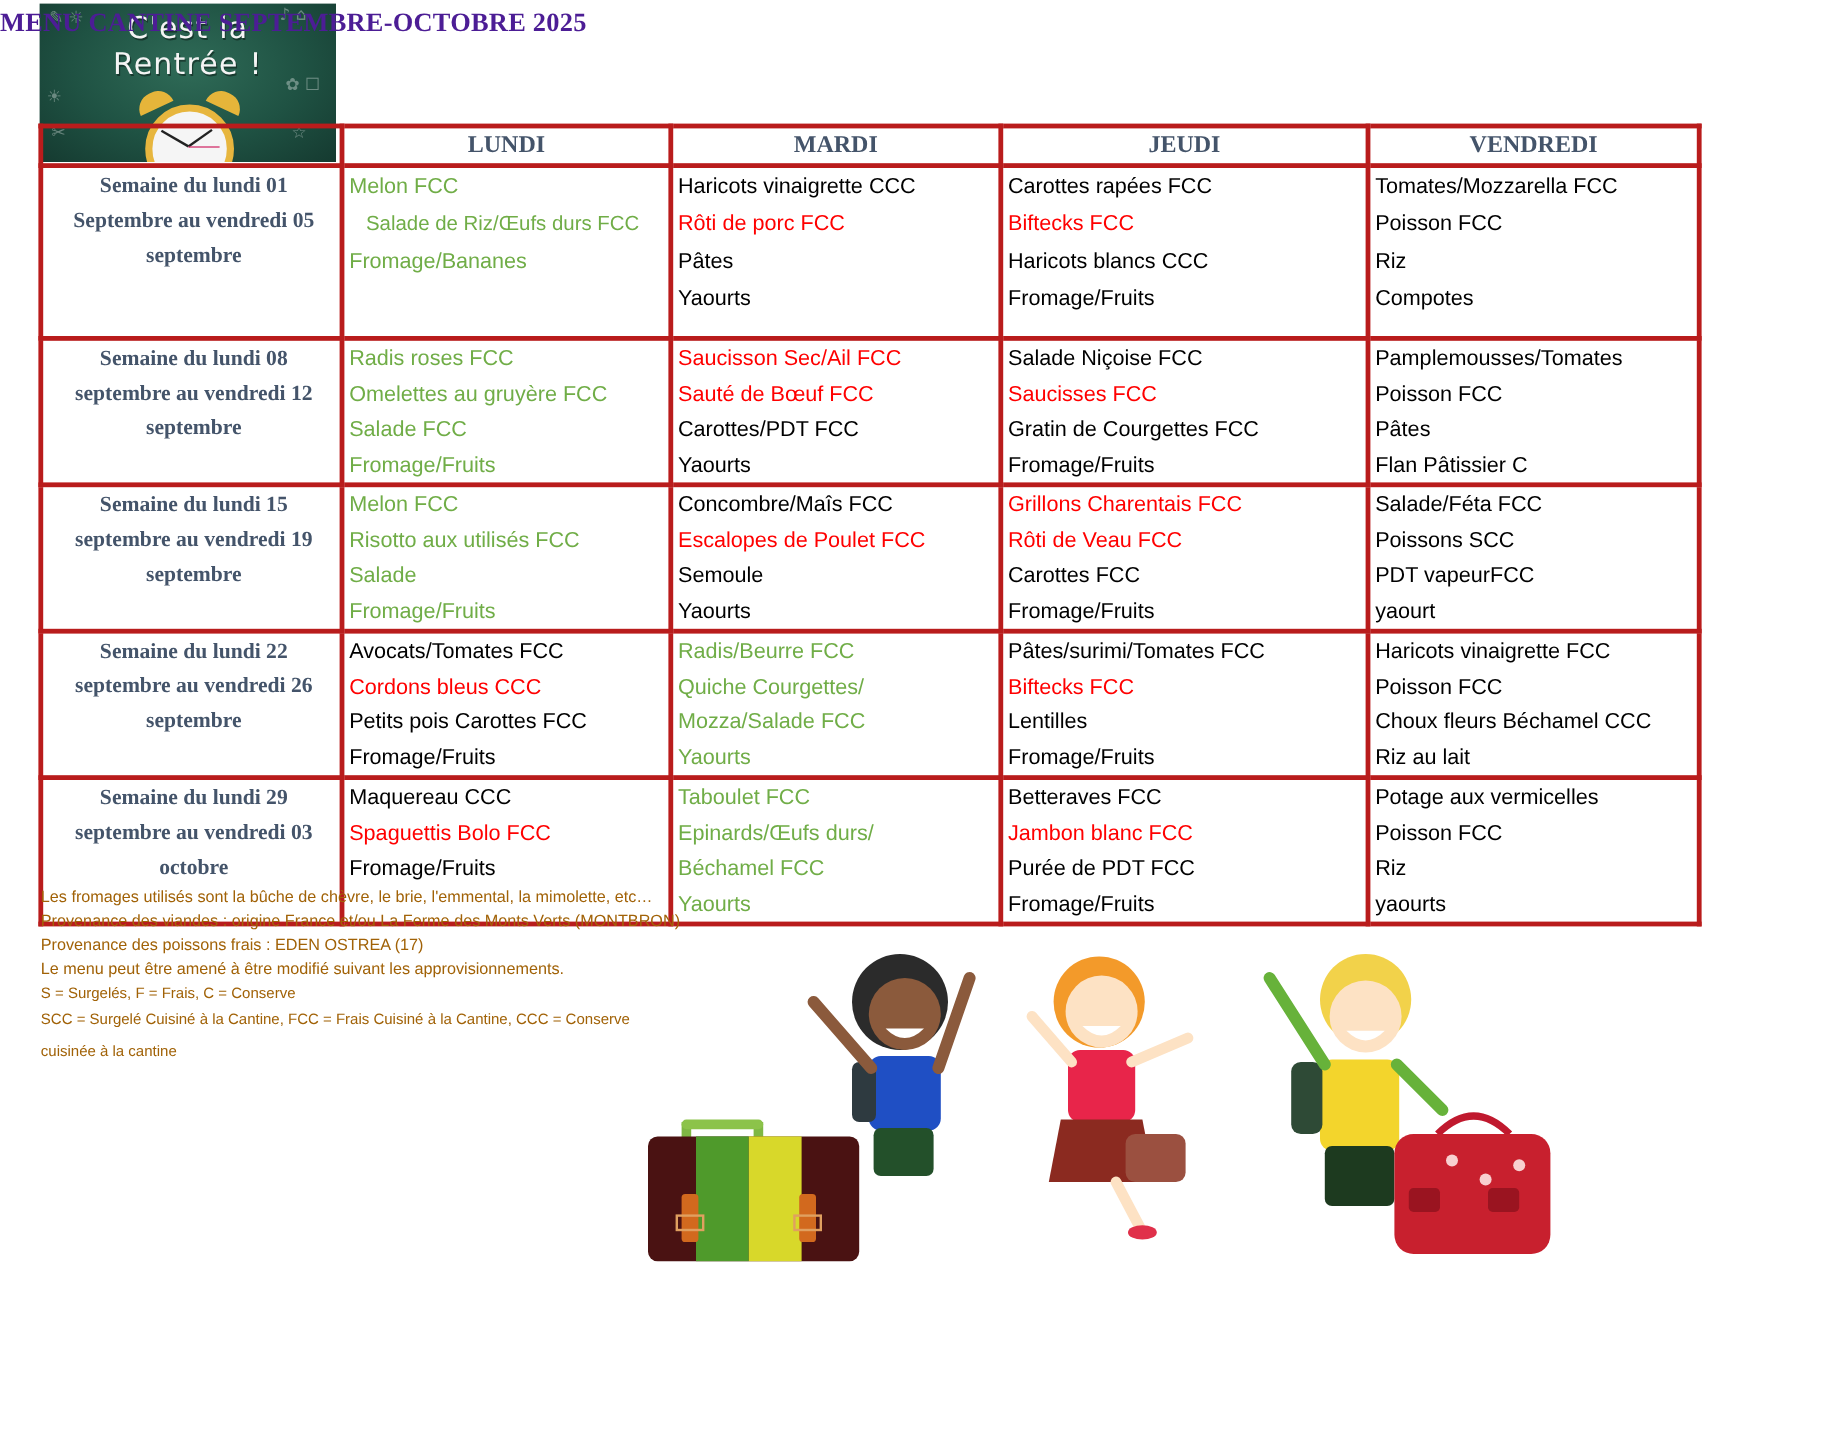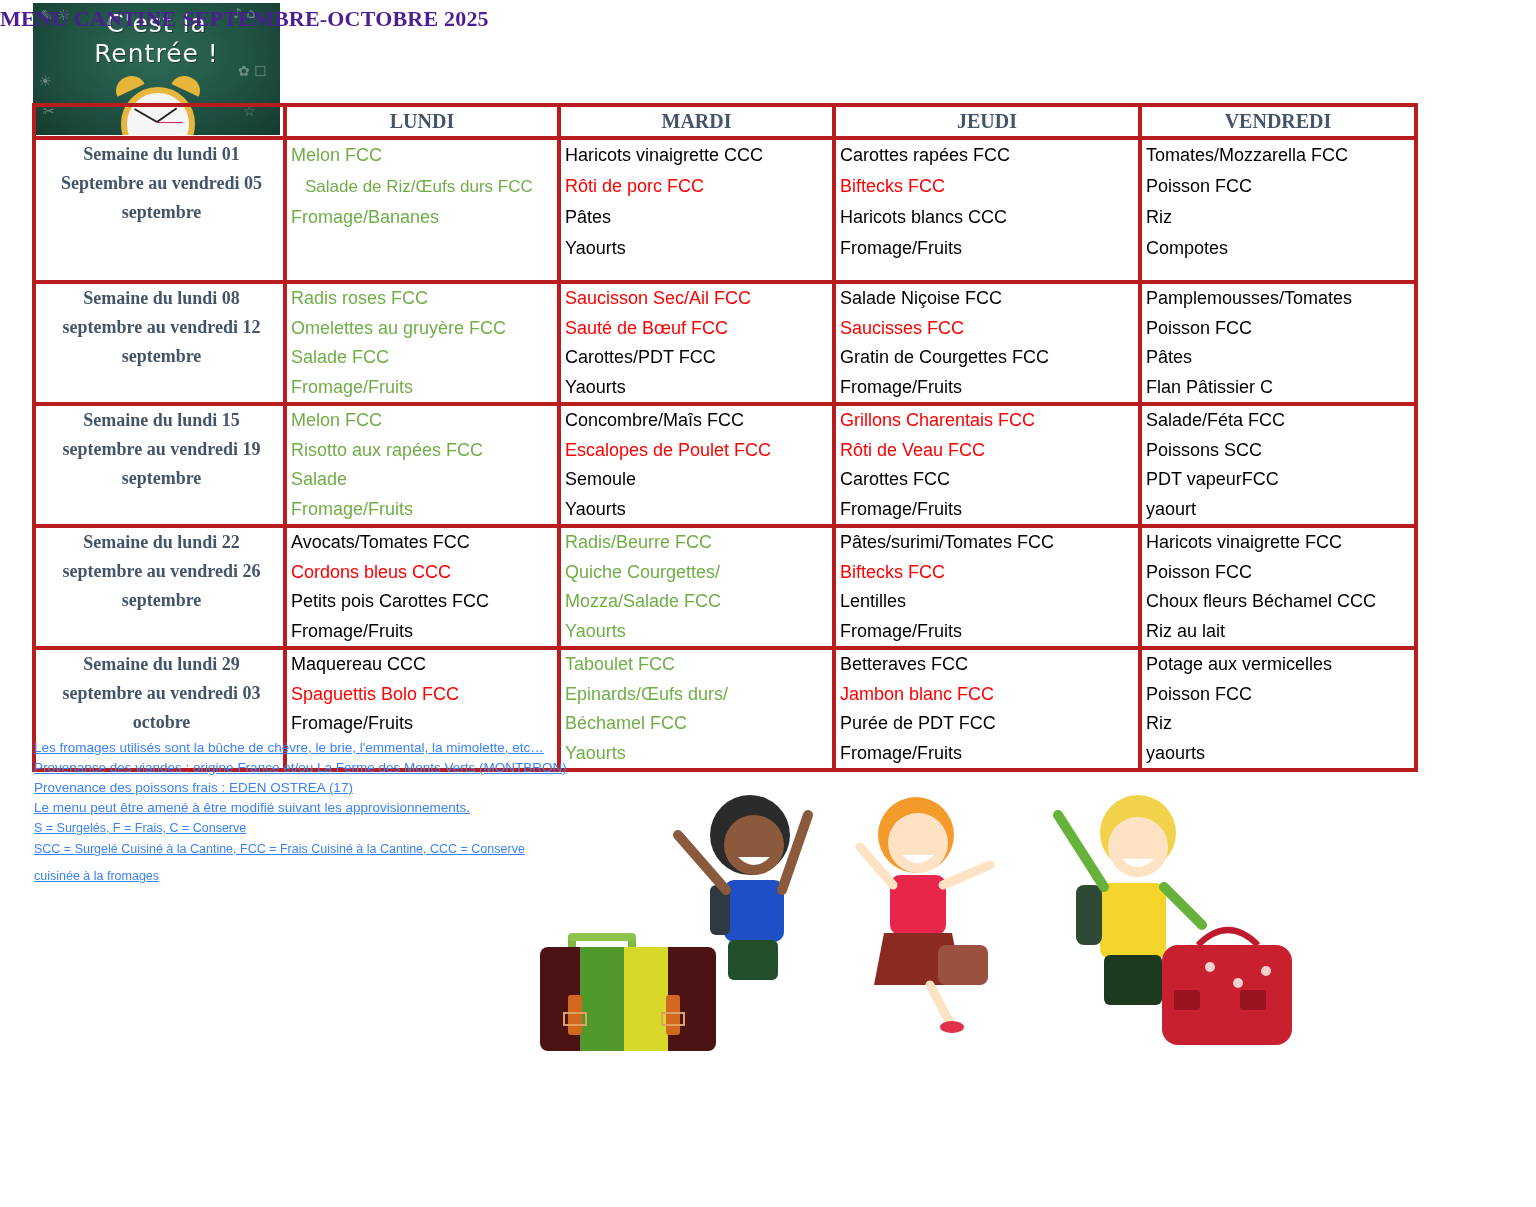--- a/index.html
+++ b/index.html
@@ -24,21 +24,21 @@
   td.week { text-align: center; vertical-align: middle; font-family: "Liberation Serif", serif; font-weight: bold; font-size: 18px; line-height: 29px; color: #44546a; padding: 0 4px; }
   .cell { display: flex; flex-direction: column; height: 100%; }
   .dish { font-size: 18px; line-height: 29.5px; white-space: nowrap; }
   .c-black { color: #000000; }
   .c-red { color: #ff0000; }
   .c-green { color: #70ad47; }
   .c-blue { color: #000000; }
   .r1 .dish { line-height: 31px; }
 
   .notes { position: absolute; left: 34px; top: 738px; width: 620px; }
-  .note { font-size: 13.5px; line-height: 20px; color: #3b82f6; white-space: nowrap; text-decoration: underline; }
+  .note { font-size: 13.5px; line-height: 20px; color: #a16207; white-space: nowrap; }
   .note.cond { font-size: 12.5px; line-height: 21px; }
   .note.gap { margin-top: 6px; }
 
   .kids { position: absolute; left: 538px; top: 775px; width: 790px; height: 280px; }
 </style>
 </head>
 <body>
 
 <div class="banner">
   <span class="doodle" style="left:8px;top:4px;">✎ ☼</span>
@@ -157,21 +157,21 @@
       </tr>
       <tr style="height: 118px;">
         <td class="week">
           <div>Semaine du lundi 15</div>
           <div>septembre au vendredi 19</div>
           <div>septembre</div>
         </td>
         <td>
           <div class="cell">
             <div class="dish c-green">Melon FCC</div>
-            <div class="dish c-green">Risotto aux rapées FCC</div>
+            <div class="dish c-green">Risotto aux utilisés FCC</div>
             <div class="dish c-green">Salade</div>
             <div class="dish c-green">Fromage/Fruits</div>
           </div>
         </td>
         <td>
           <div class="cell">
             <div class="dish c-black">Concombre/Maîs FCC</div>
             <div class="dish c-red">Escalopes de Poulet FCC</div>
             <div class="dish c-black">Semoule</div>
             <div class="dish c-black">Yaourts</div>
@@ -274,21 +274,21 @@
     </tbody>
 </table>
 
 <div class="notes">
   <div class="note">Les fromages utilisés sont la bûche de chèvre, le brie, l'emmental, la mimolette, etc…</div>
   <div class="note">Provenance des viandes : origine France et/ou La Ferme des Monts Verts (MONTBRON)</div>
   <div class="note">Provenance des poissons frais : EDEN OSTREA (17)</div>
   <div class="note">Le menu peut être amené à être modifié suivant les approvisionnements.</div>
   <div class="note cond">S = Surgelés, F = Frais, C = Conserve</div>
   <div class="note cond">SCC = Surgelé Cuisiné à la Cantine, FCC = Frais Cuisiné à la Cantine, CCC = Conserve</div>
-  <div class="note cond gap">cuisinée à la fromages</div>
+  <div class="note cond gap">cuisinée à la cantine</div>
 </div>
 
 <svg class="kids" viewBox="0 0 790 280" xmlns="http://www.w3.org/2000/svg">
 
   <g>
     <rect x="30" y="160" width="8" height="20" fill="#7fb844"></rect>
     <rect x="90" y="160" width="8" height="20" fill="#7fb844"></rect>
     <rect x="30" y="158" width="68" height="8" rx="4" fill="#8cc34a"></rect>
     <rect x="2" y="172" width="176" height="104" rx="8" fill="#4a1212"></rect>
     <rect x="42" y="172" width="44" height="104" fill="#4f9a2b"></rect>

